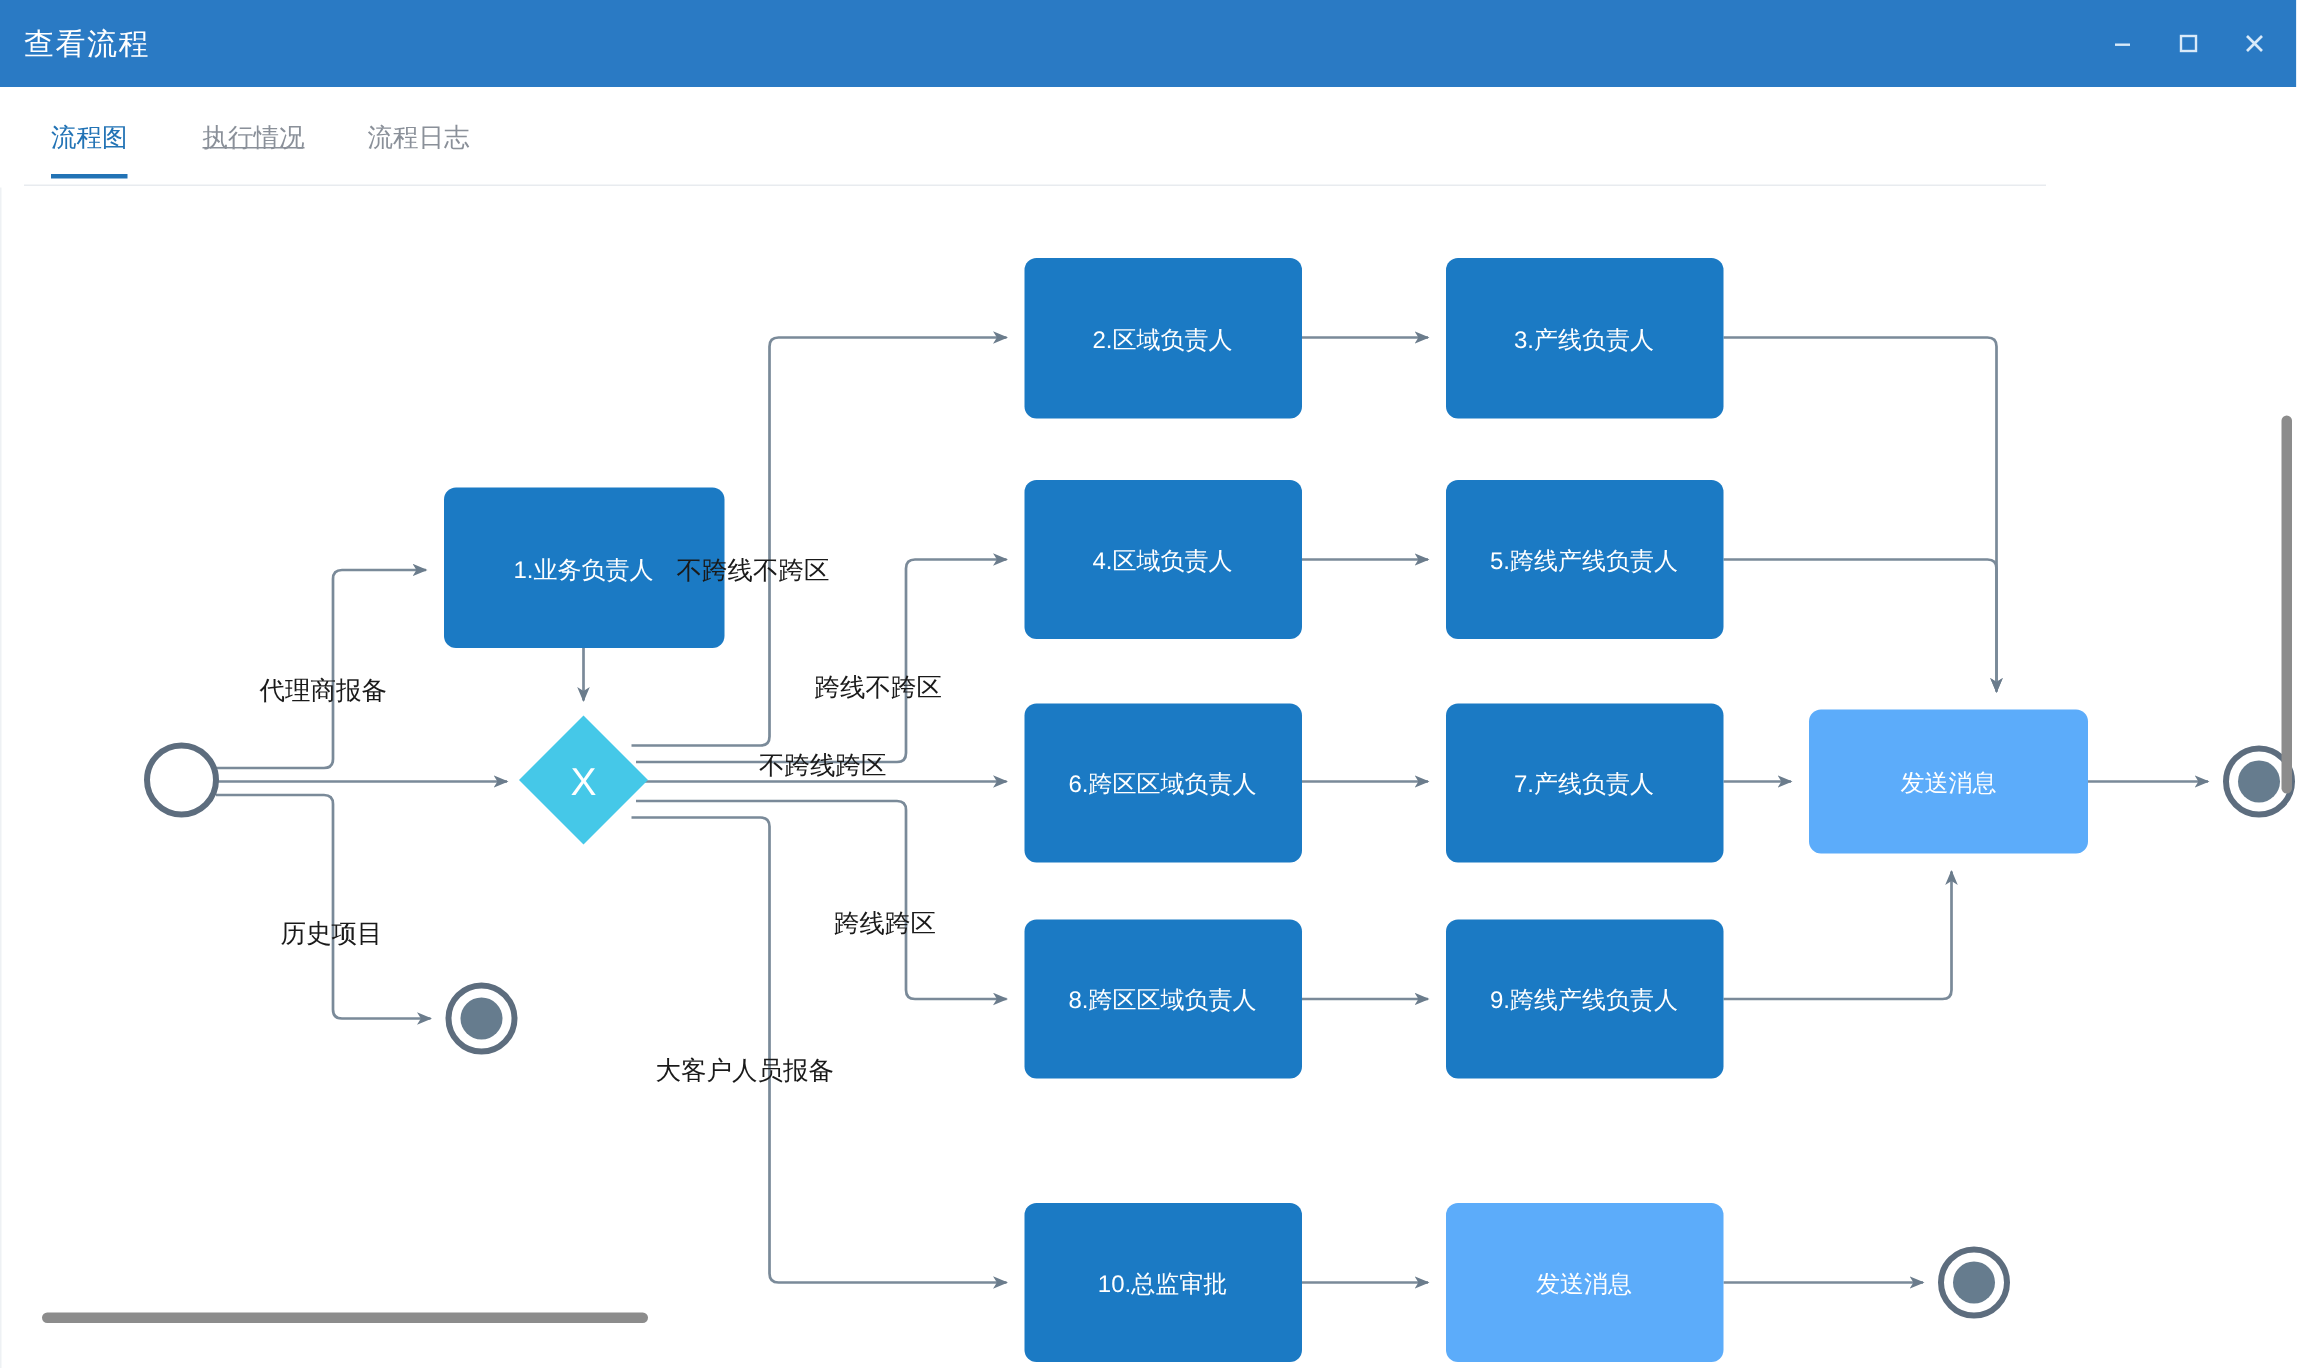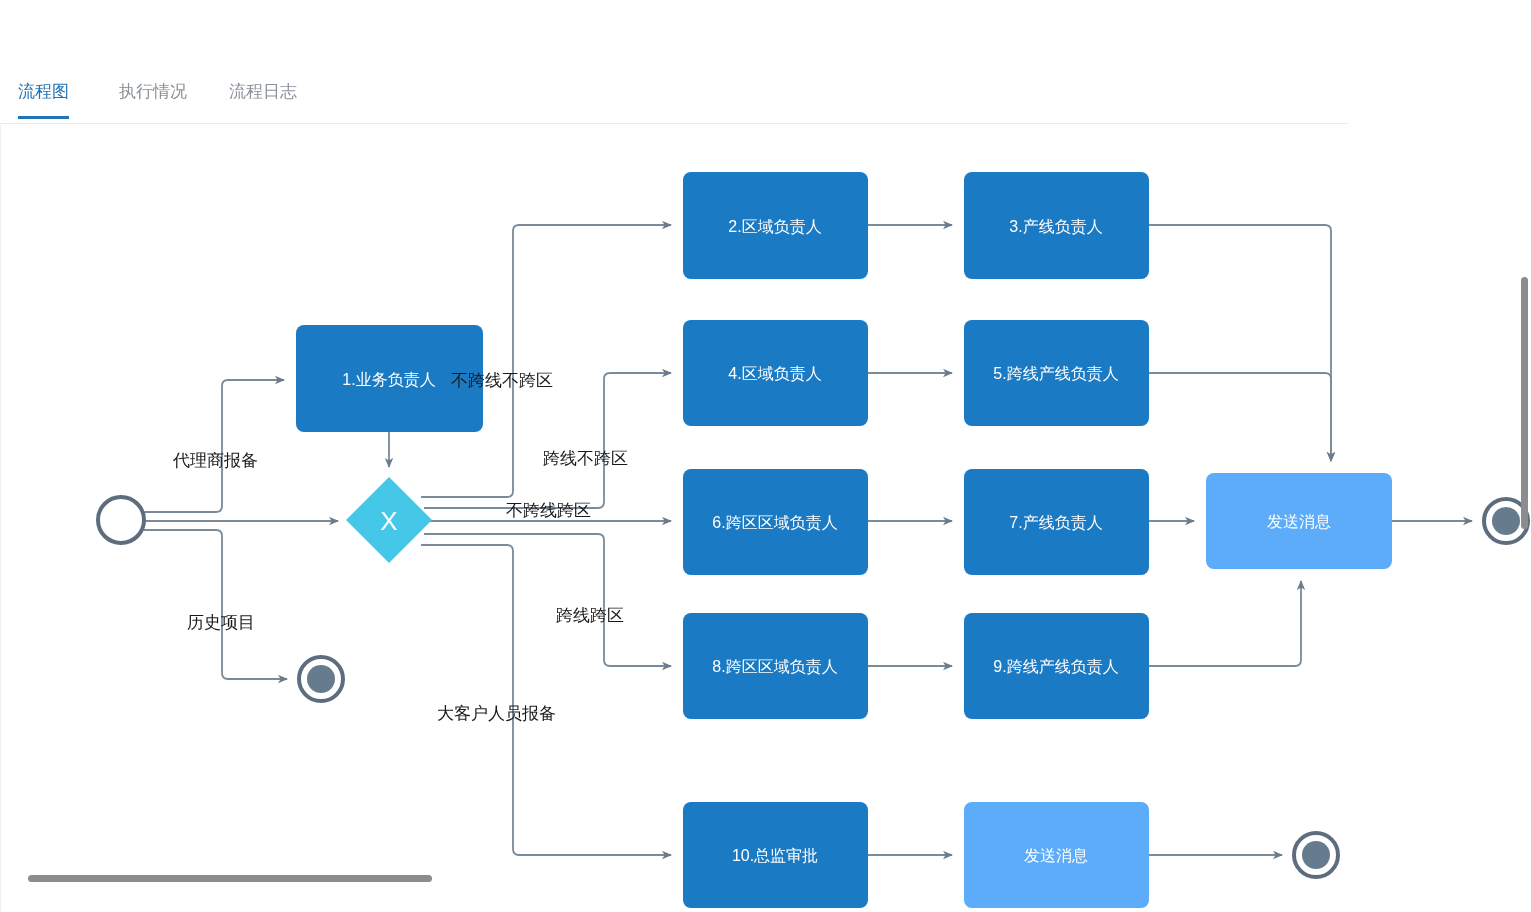--- a/index.html
+++ b/index.html
@@ -46,21 +46,21 @@
     align-items: center;
     justify-content: center;
     color: #d9eaf9;
     cursor: pointer;
   }
   .win-btn svg { display: block; }
 
   
   .tabbar {
     position: absolute;
-    left: 0; top: 58px;
+    left: 16px; top: 58px;
     width: 1348px; height: 66px;
     background: #ffffff;
     border-bottom: 1px solid #e8ebef;
     box-sizing: border-box;
   }
   .tab {
     position: absolute;
     top: 22px;
     font-size: 17px;
     color: #8a9099;
@@ -72,21 +72,21 @@
     color: #2273b5;
   }
   .tab.active::after {
     content: "";
     position: absolute;
     left: 0; right: 0; bottom: 0;
     height: 3px;
     background: #2273b5;
   }
   .tab-0 { left: 18px; }
-  .tab-1 { left: 119px; }
+  .tab-1 { left: 119px; text-decoration: underline; }
   .tab-2 { left: 229px; font-family: Liberation Serif, serif; }
 
   
   .canvas-wrap {
     position: absolute;
     left: 0; top: 125px;
     width: 1531px; height: 787px;
     background: #ffffff;
     border-left: 1px solid #eef1f4;
     box-sizing: border-box;
@@ -142,20 +142,40 @@
     background: #8c8c8c;
     border-radius: 4px;
     cursor: pointer;
   }
 </style>
 </head>
 <body>
 
 <div id="app">
 
+  <div class="titlebar">
+    <div class="titlebar-title">查看流程</div>
+    <div class="win-controls">
+      <div class="win-btn">
+        <svg width="16" height="16" viewBox="0 0 16 16">
+          <rect x="3" y="8" width="10" height="1.6" fill="currentColor"></rect>
+        </svg>
+      </div>
+      <div class="win-btn">
+        <svg width="16" height="16" viewBox="0 0 16 16">
+          <rect x="3" y="3" width="10" height="10" fill="none" stroke="currentColor" stroke-width="1.6"></rect>
+        </svg>
+      </div>
+      <div class="win-btn">
+        <svg width="18" height="18" viewBox="0 0 18 18">
+          <path d="M4 4 L14 14 M14 4 L4 14" stroke="currentColor" stroke-width="1.8" fill="none"></path>
+        </svg>
+      </div>
+    </div>
+  </div>
 
   <div class="tabbar">
     <div class="tab tab-0 active">流程图</div>
     <div class="tab tab-1">执行情况</div>
     <div class="tab tab-2">流程日志</div>
   </div>
 
   <div class="canvas-wrap">
     <svg id="diagram" width="1531" height="912" viewBox="0 0 1531 912">
       <defs>

